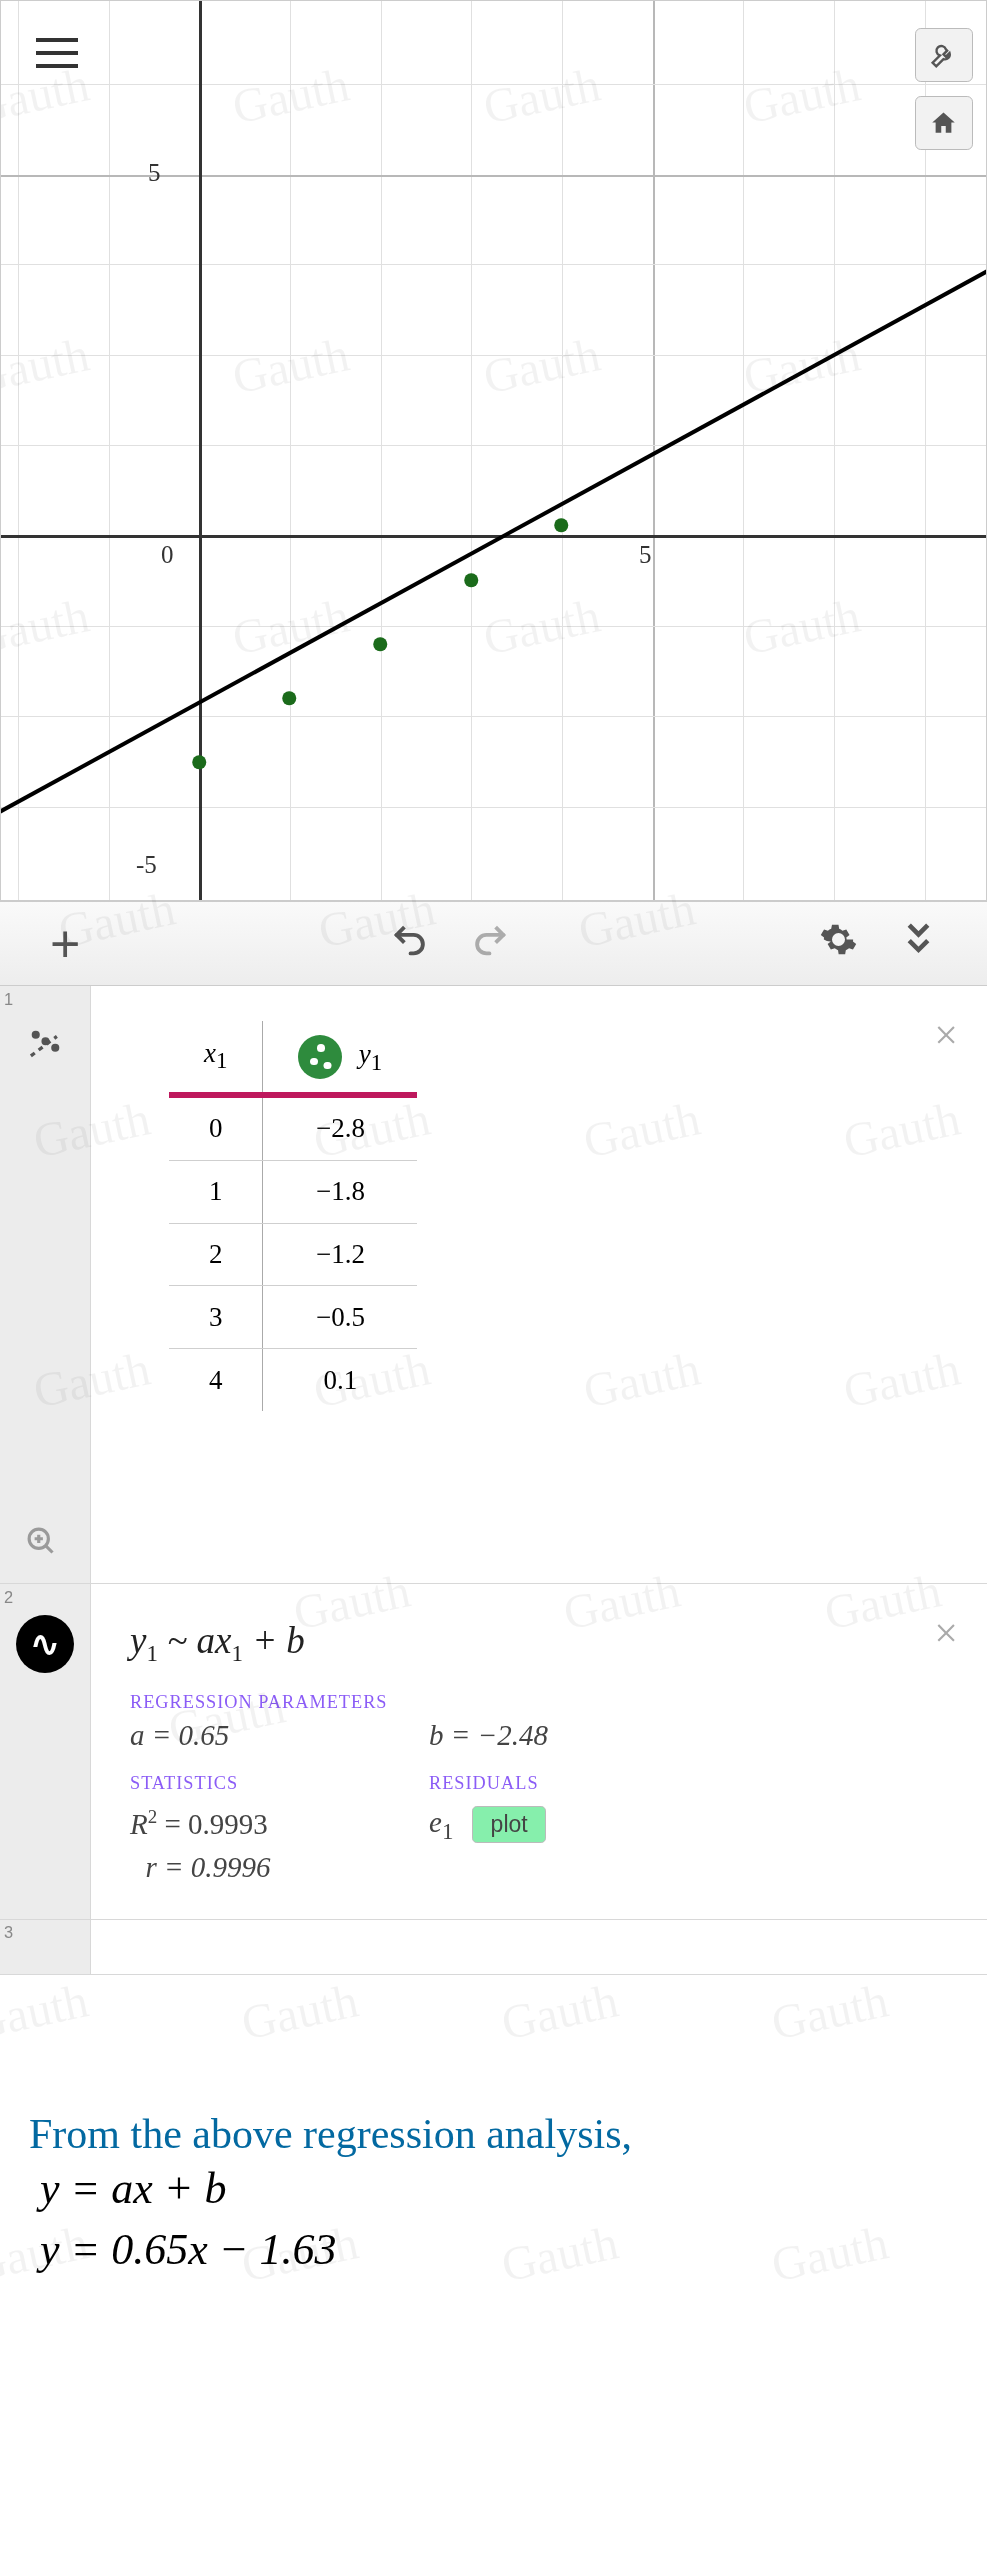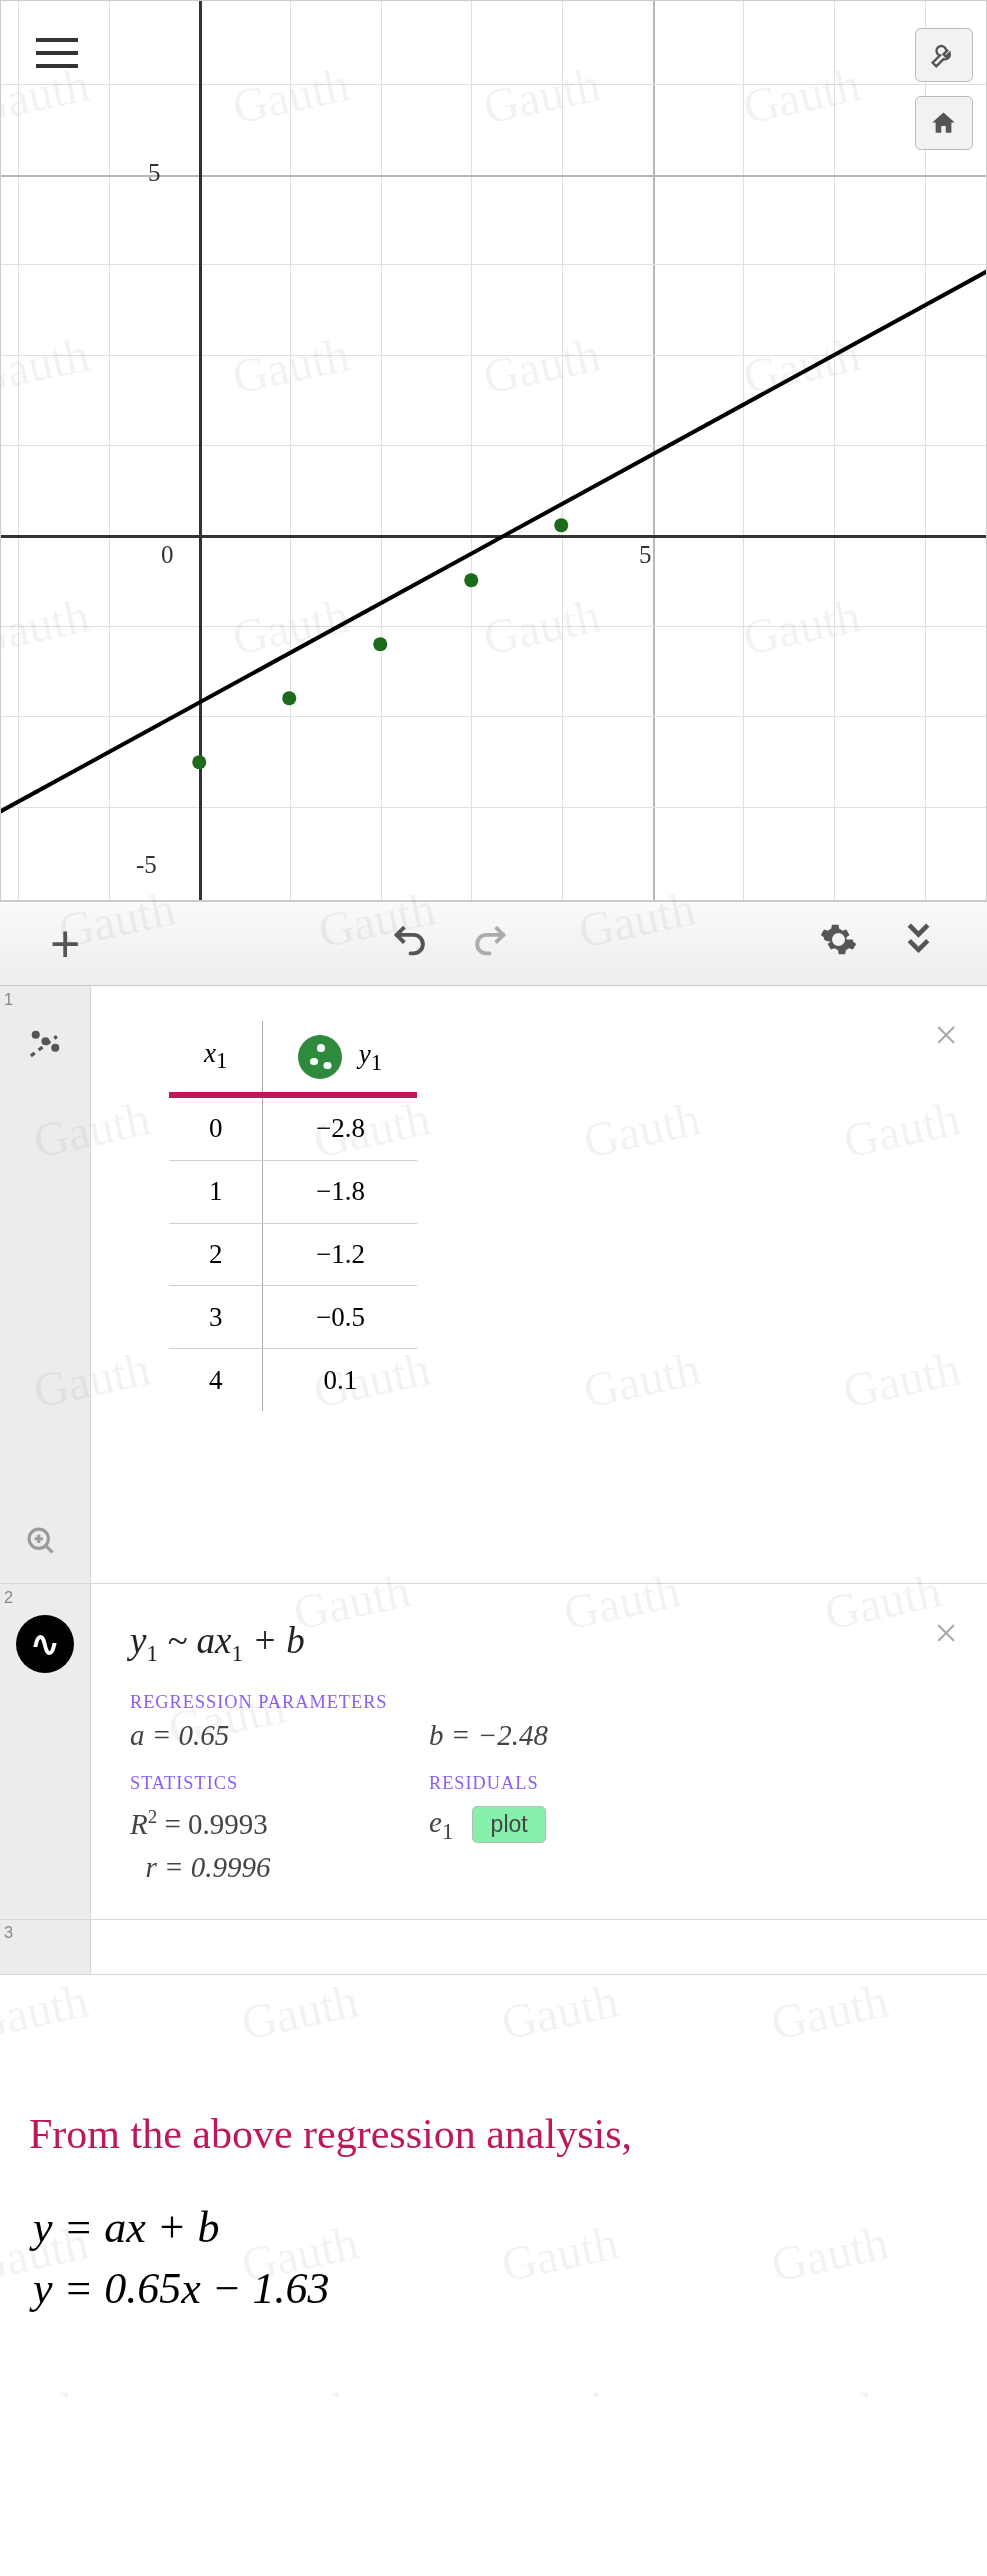--- a/index.html
+++ b/index.html
@@ -149,26 +149,25 @@
     font-size:48px; color:rgba(0,0,0,0.05);
     transform:rotate(-12deg); pointer-events:none;
   }
 
   
   .explain {
     width:987px; padding:135px 29px 77px 29px;
     position:relative;
   }
   .explain-text {
-    font-family:"Times New Roman",serif; font-size:42px; color:#be185d;
-    margin-bottom:39px;
+    font-family:"Times New Roman",serif; font-size:42px; color:#0369a1;
   }
   .explain-eq {
     font-family:"Times New Roman",serif; font-size:44px; font-style:italic;
-    color:#000; margin-left:4px; line-height:1.4;
+    color:#000; margin-left:11px; line-height:1.4;
   }
 </style>
 </head>
 <body>
 
 <div class="graph-area">
 
   <div class="grid-line-v" style="left:17.4px"></div>
   <div class="grid-line-v" style="left:108px"></div>
   <div class="grid-line-v" style="left:289px"></div>

